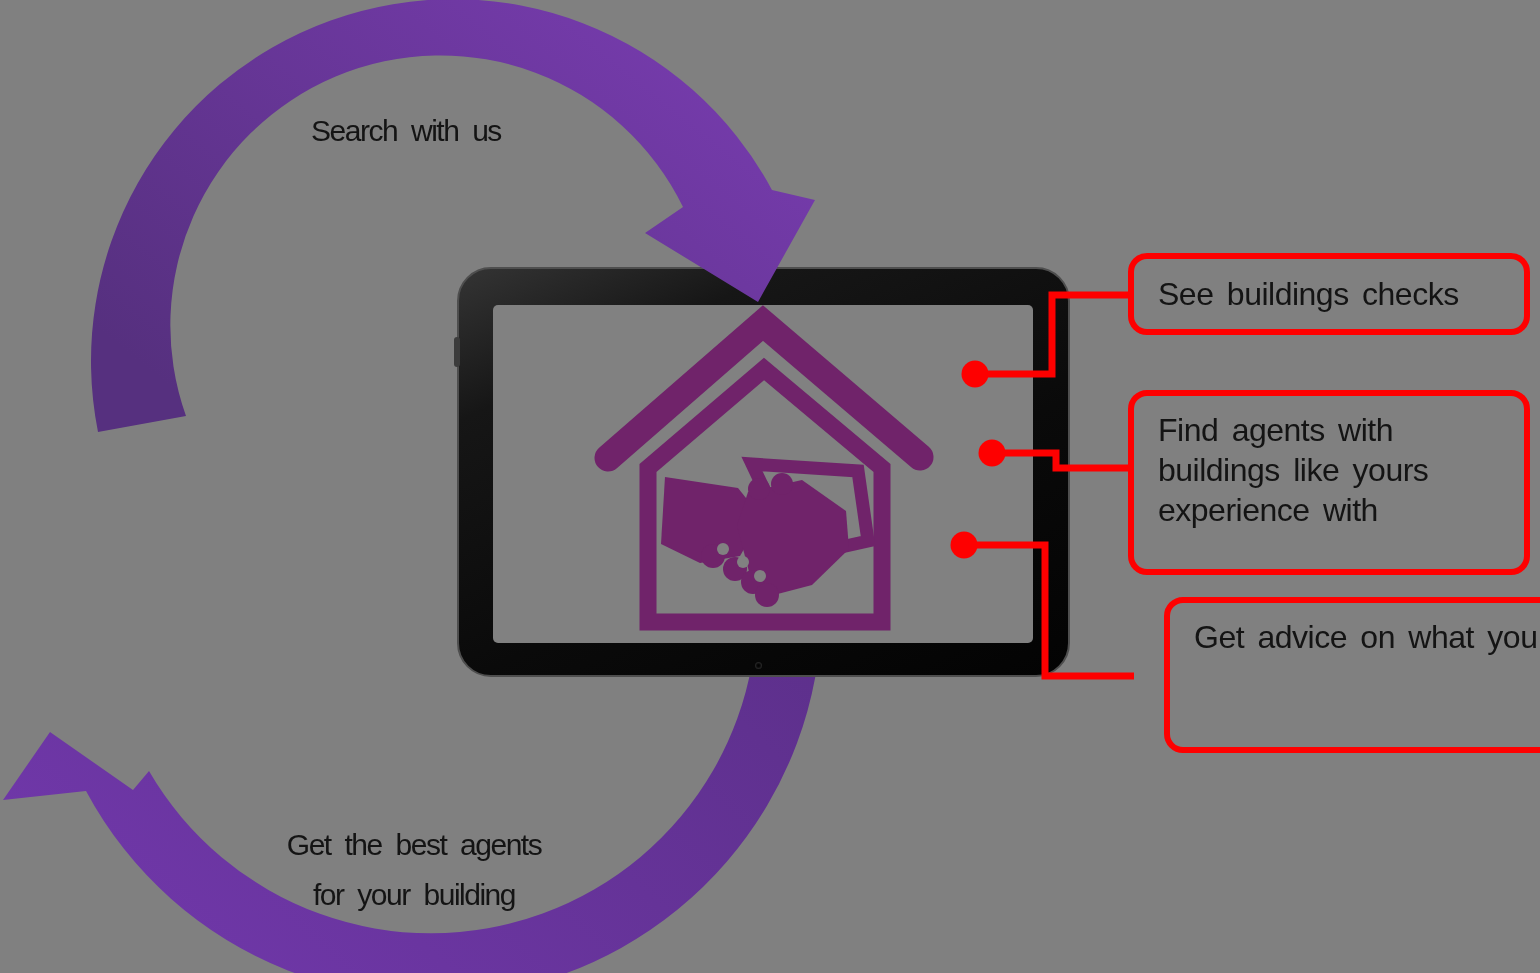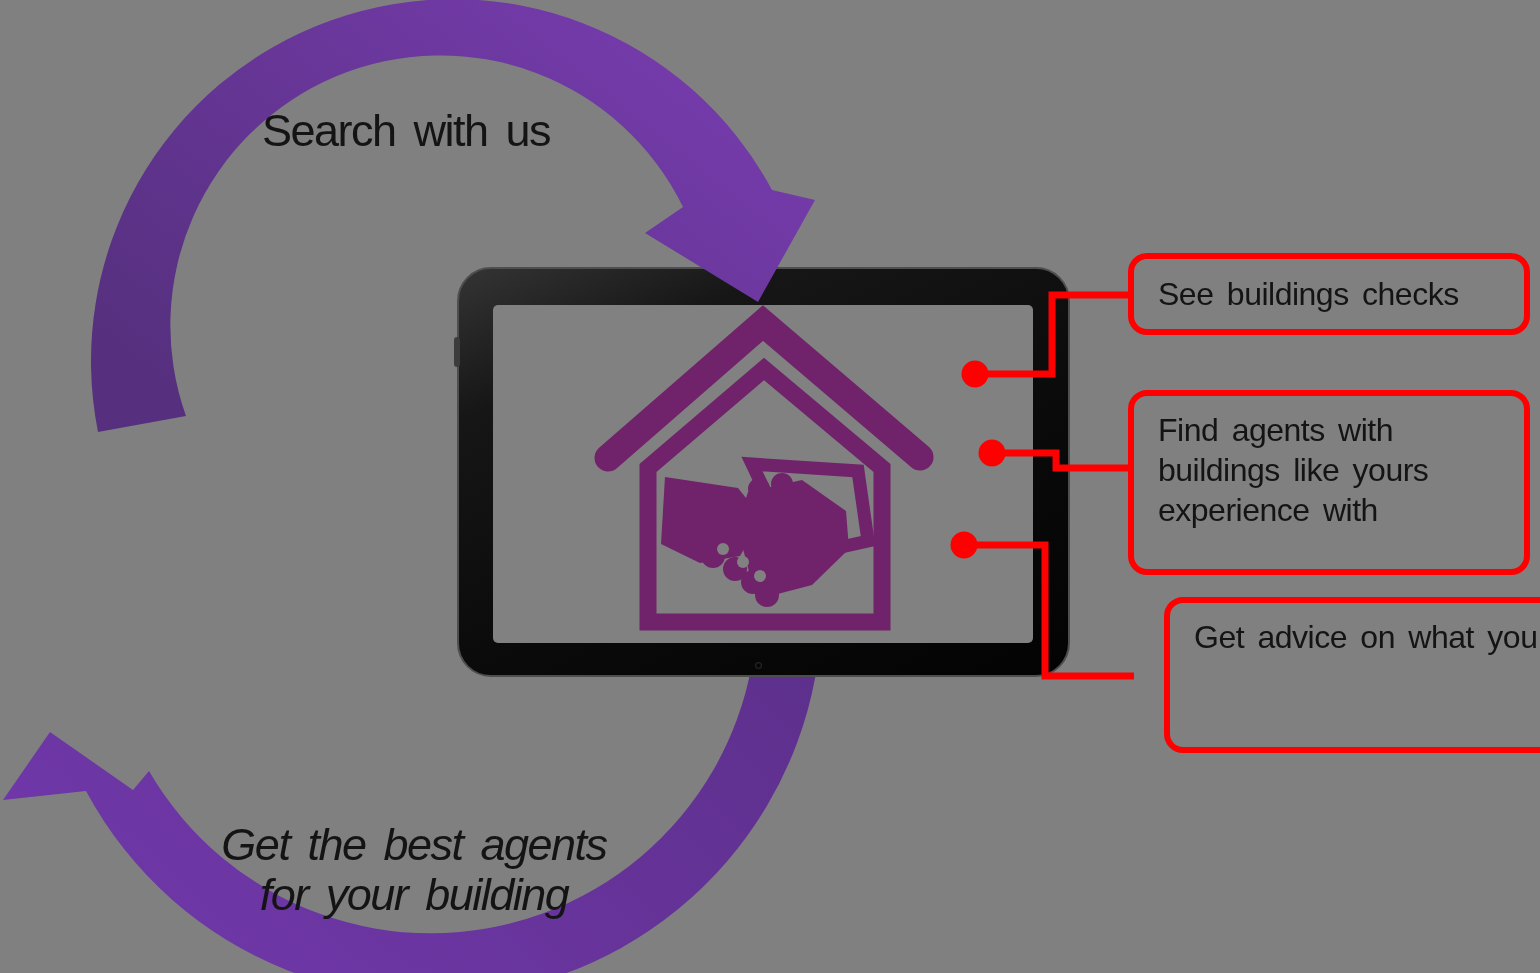--- a/index.html
+++ b/index.html
@@ -8,29 +8,29 @@
     width:1540px;height:973px;
     background:var(--background,#808080);
     overflow:hidden;
     font-family:"Liberation Sans", sans-serif;
   }
   .layer{position:absolute;left:0;top:0;width:1540px;height:973px;pointer-events:none;}
   
   .big-label{
     position:absolute;
     color:var(--text,#141414);
-    font-size:45px;
+    font-size:30px;
     letter-spacing:-1.5px;
     word-spacing:7px;
     text-align:center;
     line-height:50px;
     z-index:6;
   }
   #label-search{left:226px;top:106px;width:360px;}
-  #label-bottom{left:189px;top:820px;width:450px;font-style:italic;}
+  #label-bottom{left:189px;top:820px;width:450px;}
   
   .tablet{
     position:absolute;left:457px;top:267px;width:613px;height:410px;
     box-sizing:border-box;
     background:linear-gradient(155deg,#343434 0%,#161616 22%,#0a0a0a 60%,#030303 100%);
     border:2px solid #4e4e4e;
     border-radius:34px;
     z-index:2;
   }
   .tablet .screen{

